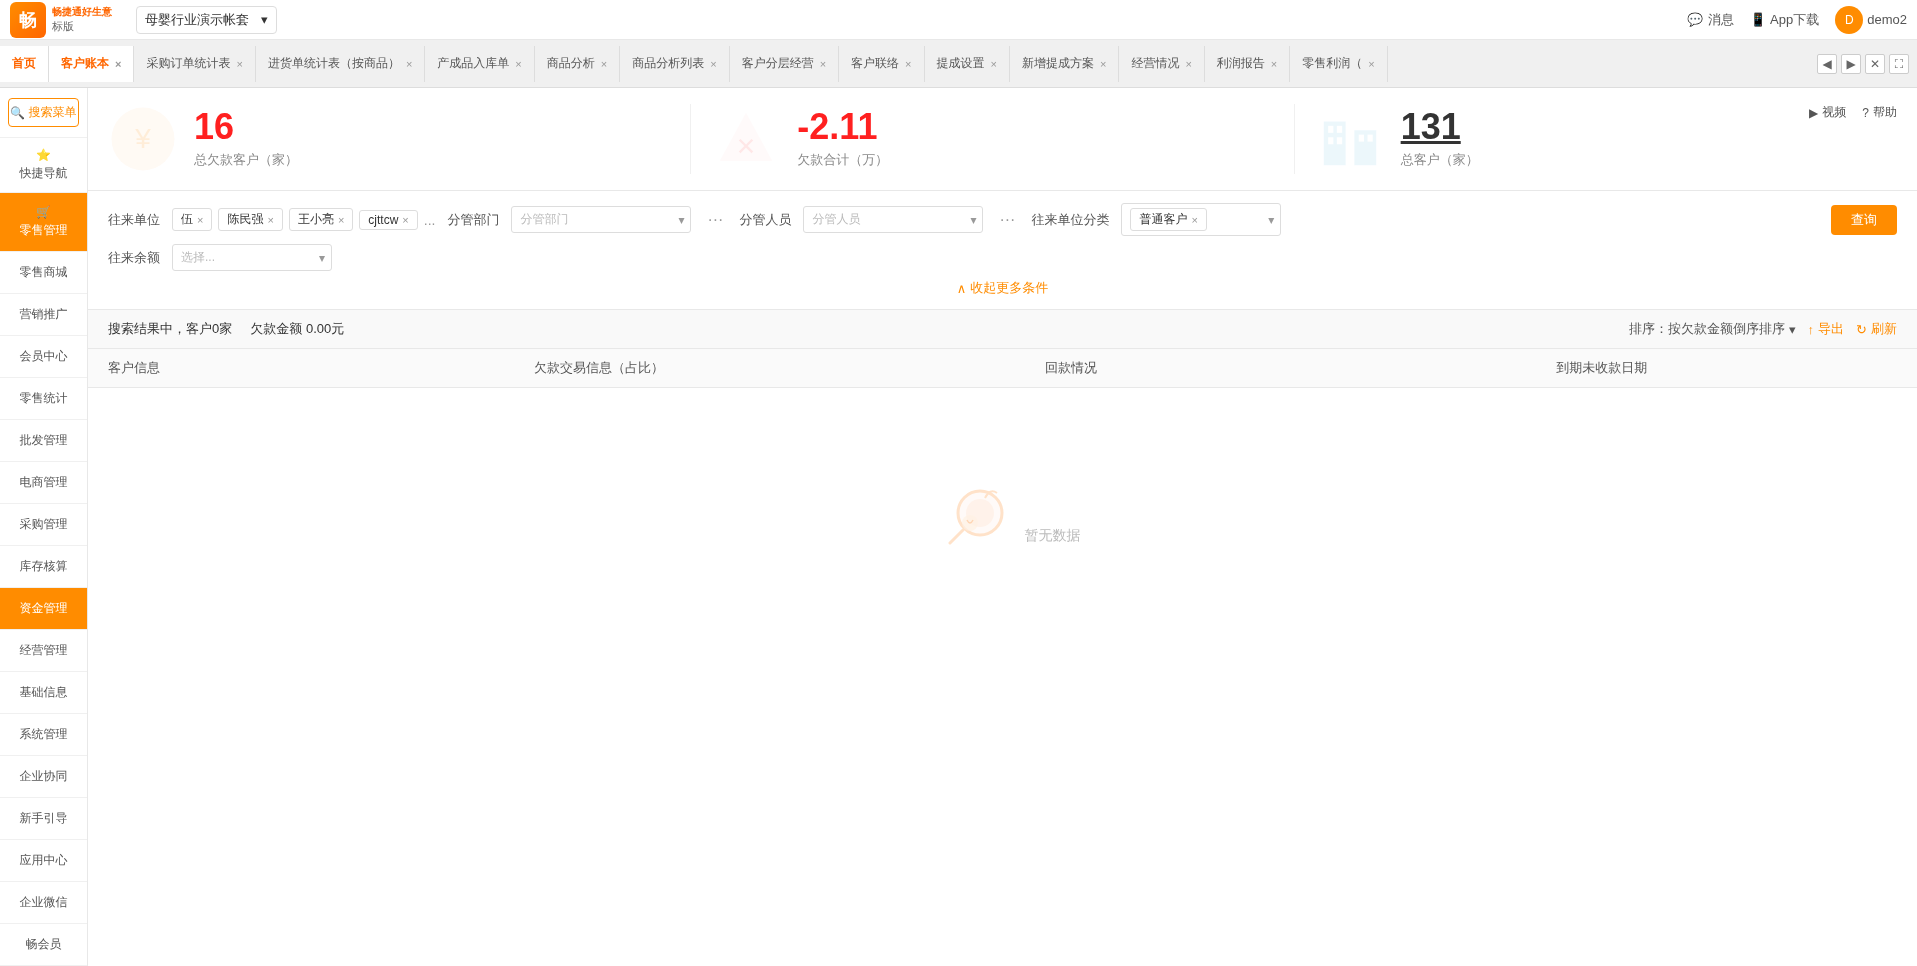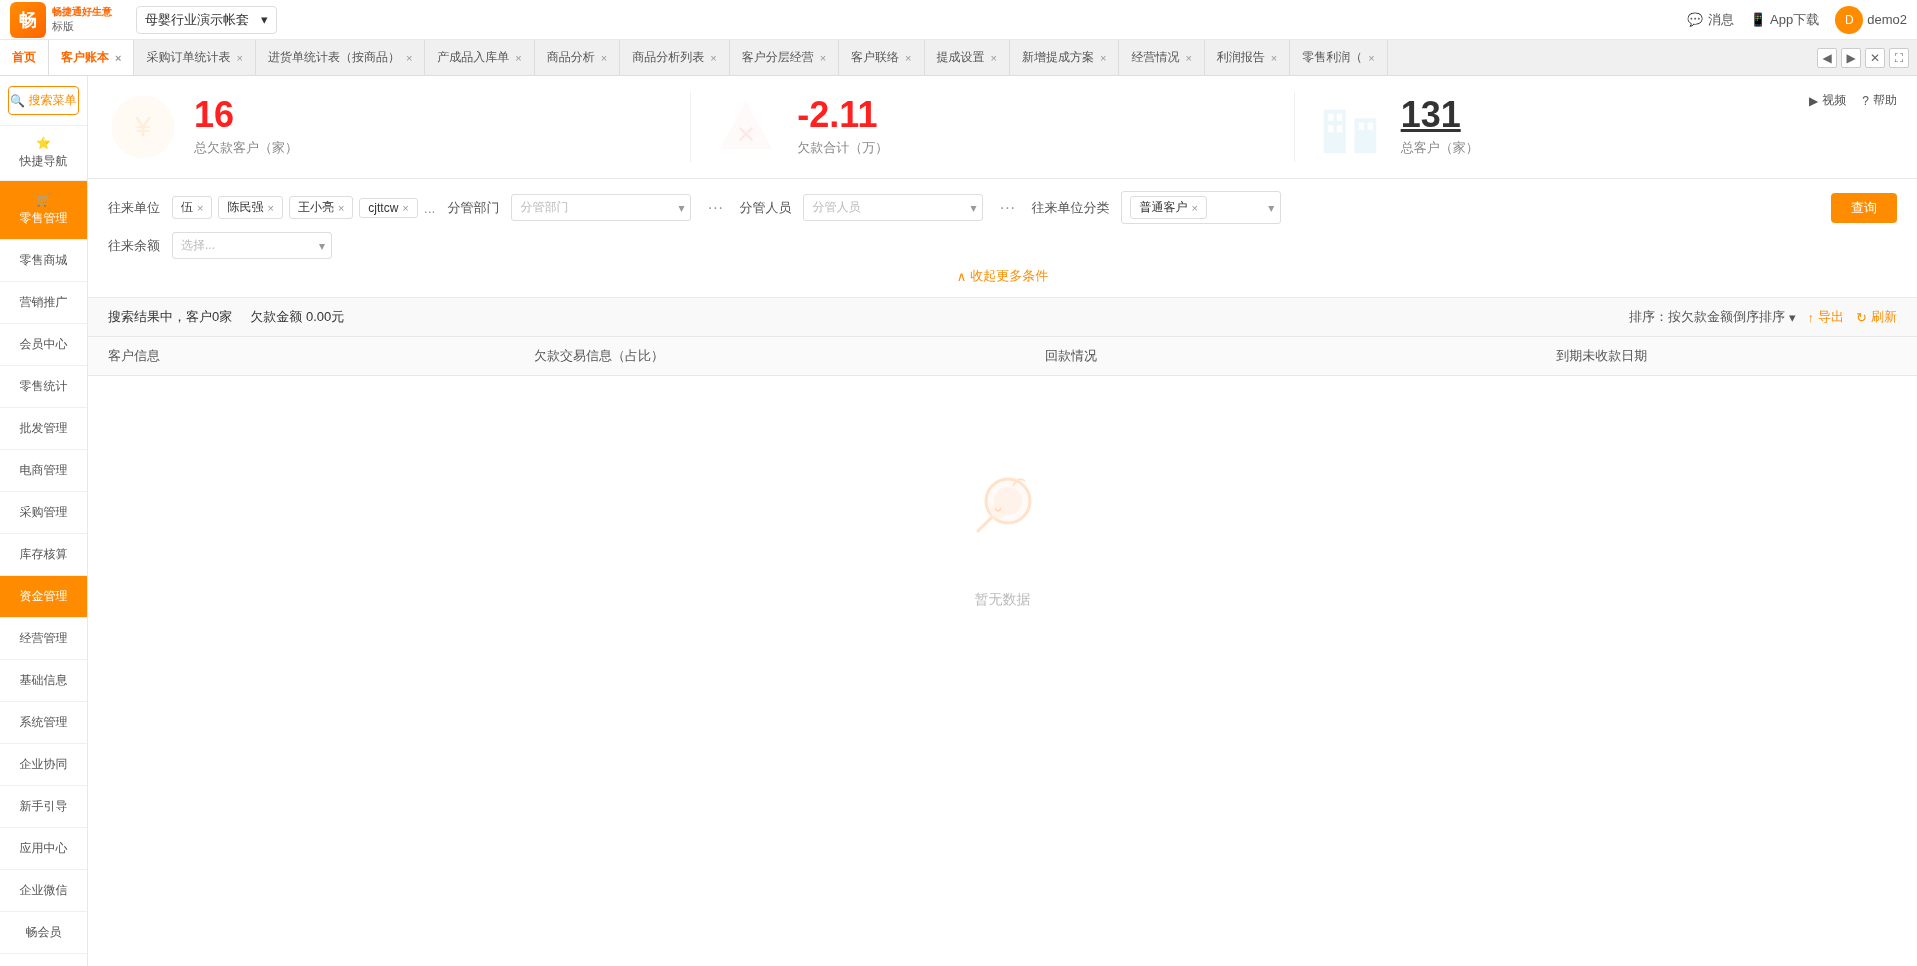--- a/index.html
+++ b/index.html
@@ -17,21 +17,21 @@
     .logo-area { display: flex; align-items: center; gap: 6px; }
     .logo-icon { width: 36px; height: 36px; background: linear-gradient(135deg, #ff8c00, #ff6600); border-radius: 6px; display: flex; align-items: center; justify-content: center; color: #fff; font-size: 18px; font-weight: bold; }
     .logo-text { font-size: 11px; color: #666; line-height: 1.4; }
     .logo-text .main { font-size: 10px; color: #ff6600; font-weight: bold; }
     .company-select { display: flex; align-items: center; gap: 12px; border: 1px solid #ddd; border-radius: 4px; padding: 4px 8px; cursor: pointer; font-size: 13px; color: #333; background: #fff; margin-left: 16px; }
     .top-bar-right { display: flex; align-items: center; gap: 16px; }
     .top-right-item { display: flex; align-items: center; gap: 4px; cursor: pointer; color: #555; font-size: 13px; }
     .avatar { width: 28px; height: 28px; border-radius: 50%; background: #ff8c00; display: flex; align-items: center; justify-content: center; color: #fff; font-size: 12px; }
 
     
-    .tabs-bar { display: flex; align-items: center; background: #f0f0f0; border-bottom: 1px solid #ddd; height: 36px; overflow: hidden; }
+    .tabs-bar { display: flex; align-items: center; background: #f0f0f0; border-bottom: 1px solid #ddd; height: 48px; overflow: hidden; }
     .tab-item { display: flex; align-items: center; gap: 4px; padding: 0 12px; height: 36px; border-right: 1px solid #ddd; cursor: pointer; font-size: 12px; color: #555; white-space: nowrap; position: relative; background: #f0f0f0; }
     .tab-item.home { background: #fff; color: #ff6600; font-weight: bold; }
     .tab-item.active { background: #fff; color: #ff6600; font-weight: bold; }
     .tab-close { font-size: 11px; color: #999; cursor: pointer; margin-left: 2px; }
     .tabs-nav { display: flex; align-items: center; gap: 4px; padding: 0 8px; margin-left: auto; }
     .tabs-nav-btn { width: 20px; height: 20px; display: flex; align-items: center; justify-content: center; cursor: pointer; color: #666; border: 1px solid #ccc; border-radius: 2px; background: #fff; font-size: 12px; }
 
     
     .sidebar-search { padding: 10px 8px; border-bottom: 1px solid #f0f0f0; }
     .sidebar-search-btn { width: 100%; background: none; border: 1px solid #ff8c00; border-radius: 4px; color: #ff8c00; padding: 5px 0; cursor: pointer; font-size: 12px; display: flex; align-items: center; justify-content: center; gap: 3px; }
@@ -75,21 +75,21 @@
 
     
     .table-area { flex: 1; overflow-y: auto; background: #fff; }
     .table-header { display: flex; align-items: center; padding: 10px 20px; border-bottom: 1px solid #e8e8e8; background: #fafafa; }
     .col-customer { flex: 2.5; font-size: 13px; color: #555; font-weight: 500; }
     .col-debt { flex: 3; font-size: 13px; color: #555; font-weight: 500; }
     .col-repay { flex: 3; font-size: 13px; color: #555; font-weight: 500; }
     .col-date { flex: 2; font-size: 13px; color: #555; font-weight: 500; }
 
     
-    .empty-state { display: flex; flex-direction: column; align-items: center; justify-content: center; padding: 80px 20px; color: #bbb; }
+    .empty-state { display: flex; flex-direction: row; align-items: center; justify-content: center; padding: 80px 20px; color: #bbb; }
     .empty-icon { font-size: 80px; margin-bottom: 16px; opacity: 0.4; }
     .empty-text { font-size: 14px; color: #bbb; }
 
     
     ::-webkit-scrollbar { width: 6px; height: 6px; }
     ::-webkit-scrollbar-track { background: #f1f1f1; }
     ::-webkit-scrollbar-thumb { background: #ccc; border-radius: 3px; }
   </style>
 </head>
 <body>

